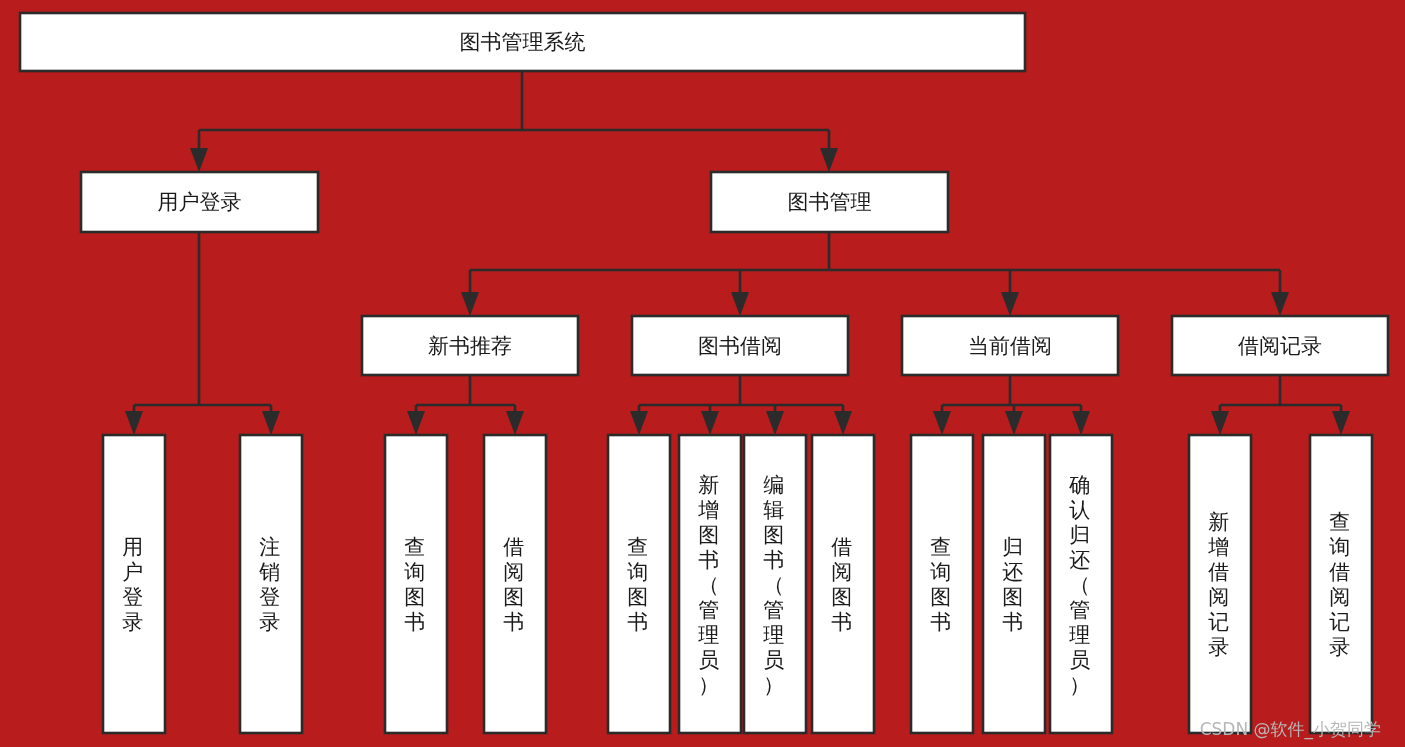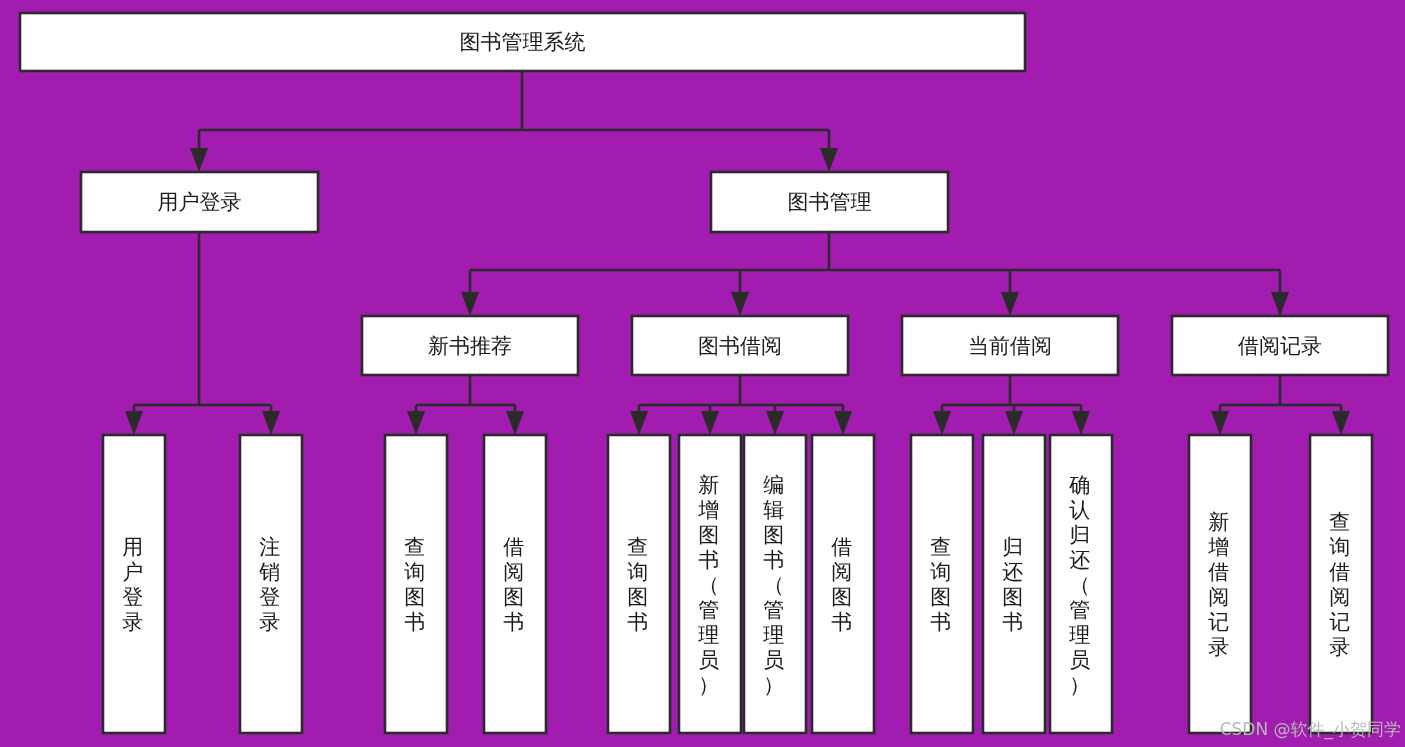--- a/index.html
+++ b/index.html
@@ -8,21 +8,21 @@
     padding: 0;
     background: #ffffff;
   }
   body {
     font-family: "DejaVu Sans", "Liberation Sans", sans-serif;
   }
   #diagram-root {
     position: relative;
     width: 1405px;
     height: 747px;
-    background: #a21caf;
+    background: #b91c1c;
     overflow: hidden;
   }
   svg.diagram-svg {
     position: absolute;
     left: 0;
     top: 0;
     width: 1405px;
     height: 747px;
   }
   .node-box {
@@ -48,21 +48,21 @@
     dominant-baseline: middle;
   }
   .node-label-v {
     font-family: "DejaVu Sans", "Liberation Sans", sans-serif;
     font-size: 21px;
     fill: #1a1a1a;
     letter-spacing: 2.5px;
   }
   .watermark-text {
     position: absolute;
-    right: 4px;
+    right: 24px;
     bottom: 6px;
     font-family: "DejaVu Sans", "Liberation Sans", sans-serif;
     font-size: 17px;
     color: #b7b7b7;
     white-space: nowrap;
     user-select: none;
   }
 </style>
 </head>
 <body>

